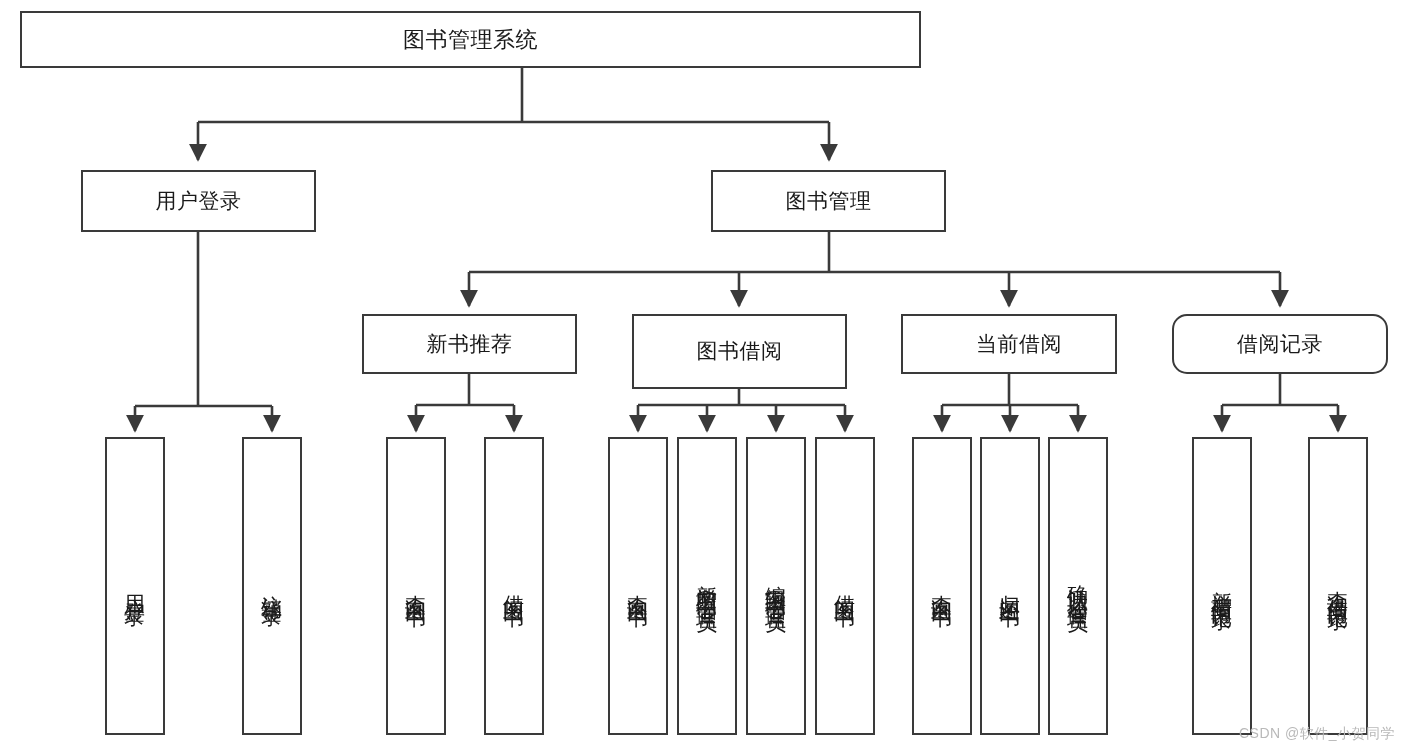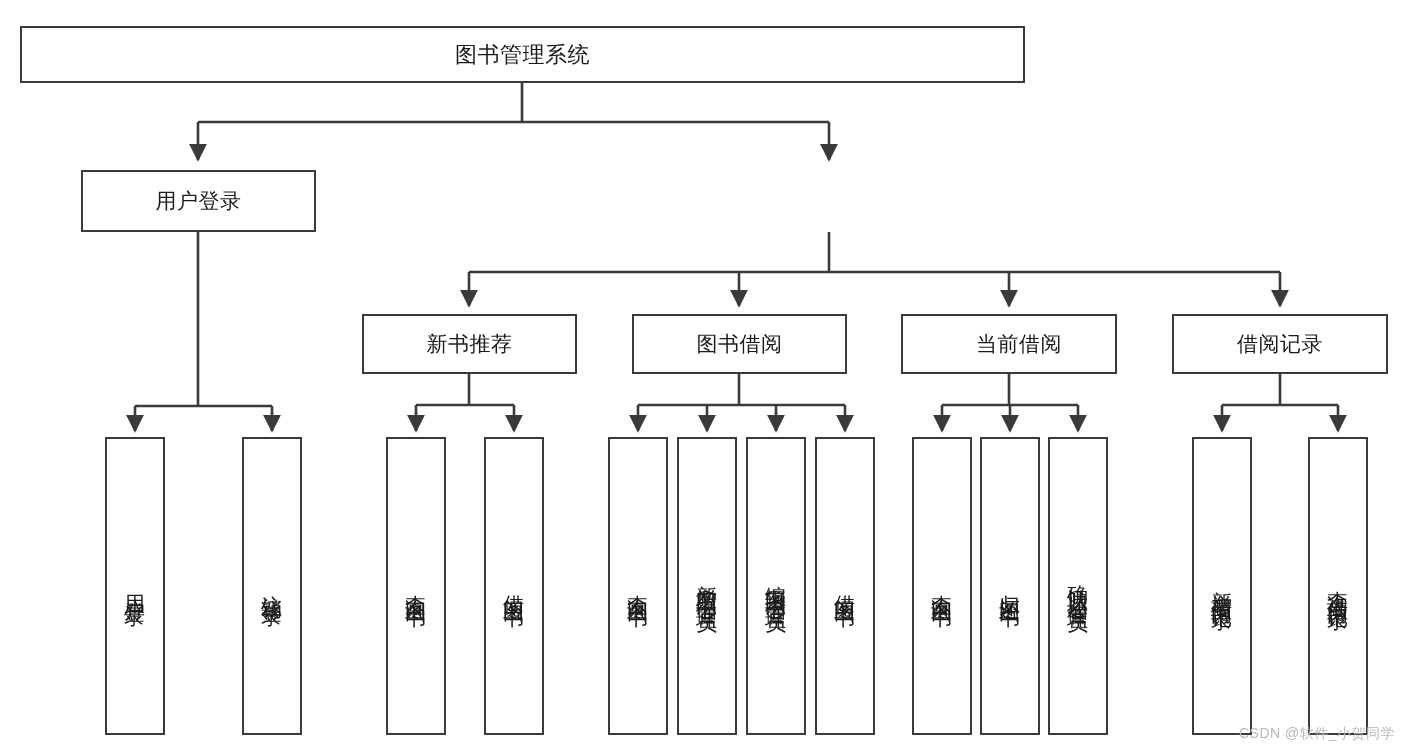--- a/index.html
+++ b/index.html
@@ -125,38 +125,41 @@
       <path d="M 1010 405 L 1010 431" marker-end="url(#arrow)"></path>
       <path d="M 1078 405 L 1078 431" marker-end="url(#arrow)"></path>
 
       <path d="M 1280 374 L 1280 405"></path>
       <path d="M 1222 405 L 1338 405"></path>
       <path d="M 1222 405 L 1222 431" marker-end="url(#arrow)"></path>
       <path d="M 1338 405 L 1338 431" marker-end="url(#arrow)"></path>
     </g>
   </svg>
 
-  <div class="node h root" style="left:20px; top:11px; width:1005px; height:57px;margin-top:15px;">
+  <div class="node h root" style="left:20px; top:11px; width:901px; height:57px;">
     <span class="label">图书管理系统</span>
   </div>
 
   <div class="node h" style="left:81px; top:170px; width:235px; height:62px;">
     <span class="label">用户登录</span>
   </div>
+  <div class="node h" style="left:711px; top:170px; width:235px; height:62px;">
+    <span class="label">图书管理</span>
+  </div>
 
   <div class="node h" style="left:362px; top:314px; width:215px; height:60px;">
     <span class="label">新书推荐</span>
   </div>
-  <div class="node h" style="left:632px; top:314px; width:215px; height:60px;">
+  <div class="node h" style="left:632px; top:314px; width:215px; height:75px;">
     <span class="label">图书借阅</span>
   </div>
   <div class="node h" style="left:901px; top:314px; width:216px; height:60px;padding-left:20px;">
     <span class="label">当前借阅</span>
   </div>
-  <div class="node h" style="left:1172px; top:314px; width:216px; height:60px;">
+  <div class="node h" style="left:1172px; top:314px; width:216px; height:60px;border-radius:15px;">
     <span class="label">借阅记录</span>
   </div>
 
   <div class="node v" style="left:105px; top:437px; width:60px; height:298px;">
     <span class="label">用户登录</span>
   </div>
   <div class="node v" style="left:242px; top:437px; width:60px; height:298px;">
     <span class="label">注销登录</span>
   </div>
 

